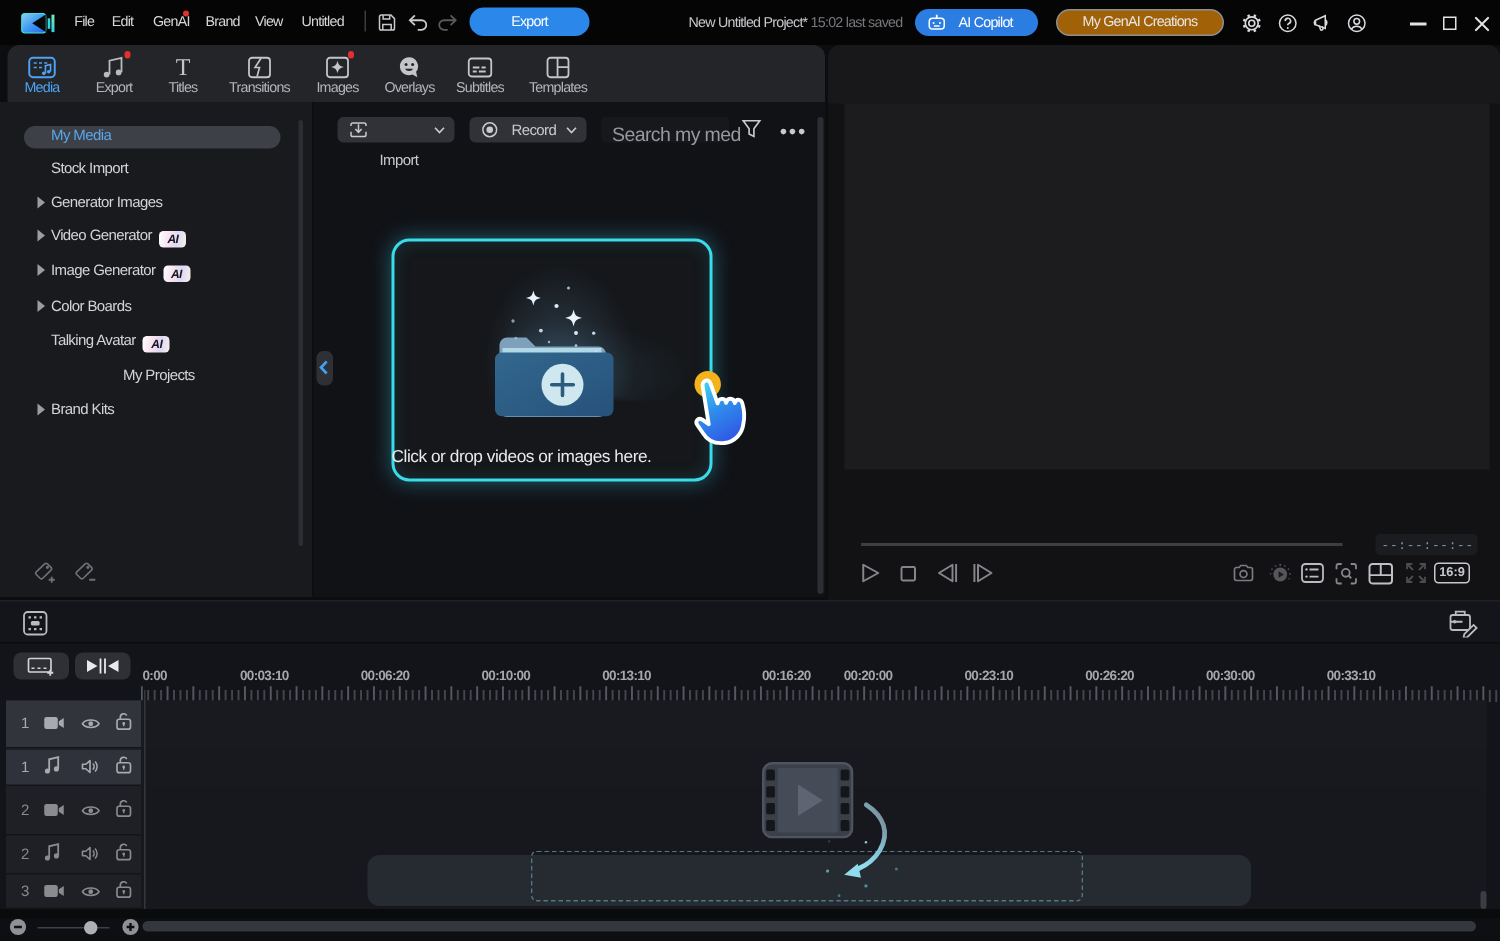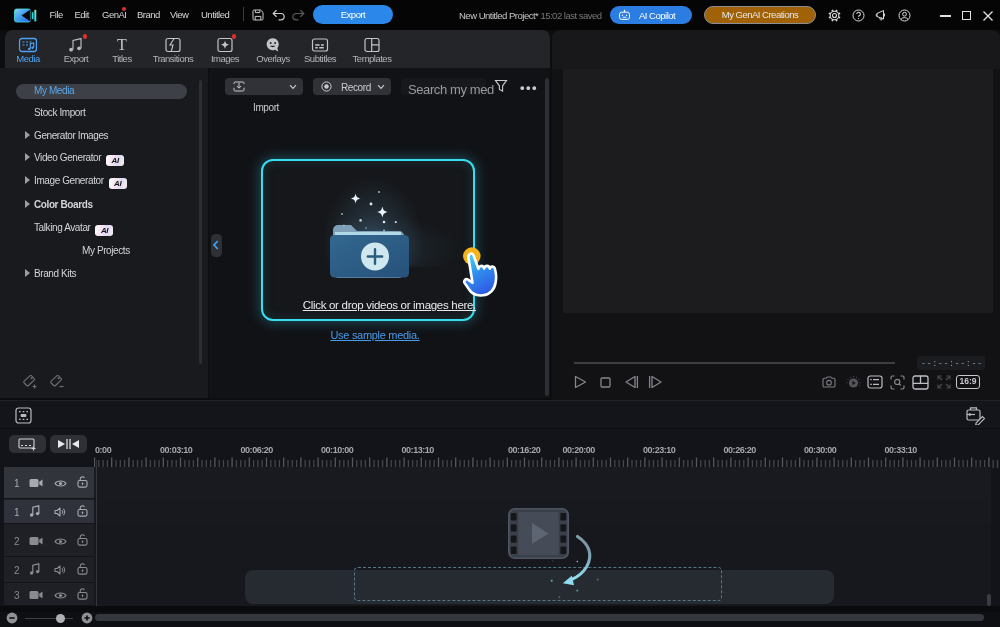--- a/index.html
+++ b/index.html
@@ -183,21 +183,21 @@
   <div class="abs" style="left:16px;top:84px;width:171px;height:15px;border-radius:8px;background:#3d4147;"></div>
   <div class="sitem" style="top:85px;color:#58a6ea;">My Media</div>
   <div class="sitem" style="top:107px;">Stock Import</div>
   <div class="tri" style="top:130px;"></div>
   <div class="sitem" style="top:130px;">Generator Images</div>
   <div class="tri" style="top:152px;"></div>
   <div class="sitem" style="top:152px;">Video Generator<span class="aibadge">AI</span></div>
   <div class="tri" style="top:175px;"></div>
   <div class="sitem" style="top:175px;">Image Generator<span class="aibadge">AI</span></div>
   <div class="tri" style="top:199px;"></div>
-  <div class="sitem" style="top:199px;font-weight:bold;">Color Boards</div>
+  <div class="sitem" style="top:199px;">Color Boards</div>
   <div class="sitem" style="top:222px;">Talking Avatar<span class="aibadge">AI</span></div>
   <div class="sitem" style="top:245px;padding-left:48px;">My Projects</div>
   <div class="tri" style="top:268px;"></div>
   <div class="sitem" style="top:268px;">Brand Kits</div>
 
   <div class="abs" style="left:199px;top:80px;width:3px;height:284px;background:#2c2e33;border-radius:2px;"></div>
 
   <svg class="abs" style="left:23px;top:375px" width="16" height="15" viewBox="0 0 16 15" fill="none" stroke="#6e7076" stroke-width="1.1">
     <path d="M1.2 6.2 L6.8 0.9 a1.3 1.3 0 0 1 1.8 0 L11 3.3 a1.3 1.3 0 0 1 0 1.8 L5.5 10.5 a1.3 1.3 0 0 1 -1.8 0 L1.2 8 a1.3 1.3 0 0 1 0 -1.8 Z"></path>
     <circle cx="8.6" cy="3.2" r="0.5"></circle>
@@ -277,22 +277,21 @@
     <circle cx="16" cy="24" r="1.1" fill="#9fc2d8" opacity="0.8"></circle>
     <circle cx="34.6" cy="30.4" r="1.3" fill="#cfe2f0" opacity="0.9"></circle>
     <circle cx="53" cy="2" r="1" fill="#cfe2f0" opacity="0.8"></circle>
     <circle cx="58" cy="32" r="1.3" fill="#dbeaf4"></circle>
     <circle cx="69.8" cy="32.1" r="1.1" fill="#dbeaf4" opacity="0.9"></circle>
     <circle cx="17.9" cy="35.4" r="0.9" fill="#b8d4e4" opacity="0.6"></circle>
     <circle cx="58" cy="40.4" r="0.9" fill="#cfe8f4" opacity="0.8"></circle>
     <circle cx="71.4" cy="43.8" r="0.8" fill="#cfe8f4" opacity="0.6"></circle>
     <circle cx="40" cy="38" r="0.8" fill="#cfe8f4" opacity="0.7"></circle>
   </svg>
-  <div class="abs" style="left:261px;top:299px;width:215px;text-align:right;font-size:11.5px;letter-spacing:-0.3px;color:#e8e9eb;text-decoration:underline;">Click or drop videos or images here.</div>
-  <div class="abs" style="left:261px;top:329px;width:228px;text-align:center;font-size:11px;letter-spacing:-0.3px;color:#4a9be8;"><span style="text-decoration:underline">Use sample media.</span></div>
+  <div class="abs" style="left:261px;top:299px;width:215px;text-align:left;font-size:11.5px;letter-spacing:-0.3px;color:#e8e9eb;">Click or drop videos or images here.</div>
 
   <svg class="abs" style="left:456px;top:243px" width="48" height="56" viewBox="0 0 48 56">
     <defs>
       <linearGradient id="handg" x1="0.25" y1="0" x2="0.7" y2="1">
         <stop offset="0" stop-color="#40d2f2"></stop>
           <stop offset="0.45" stop-color="#2f8ceb"></stop>
           <stop offset="1" stop-color="#2f55e6"></stop>
       </linearGradient>
     </defs>
     <circle cx="15.8" cy="13.1" r="8.8" fill="#f5b31b"></circle>

